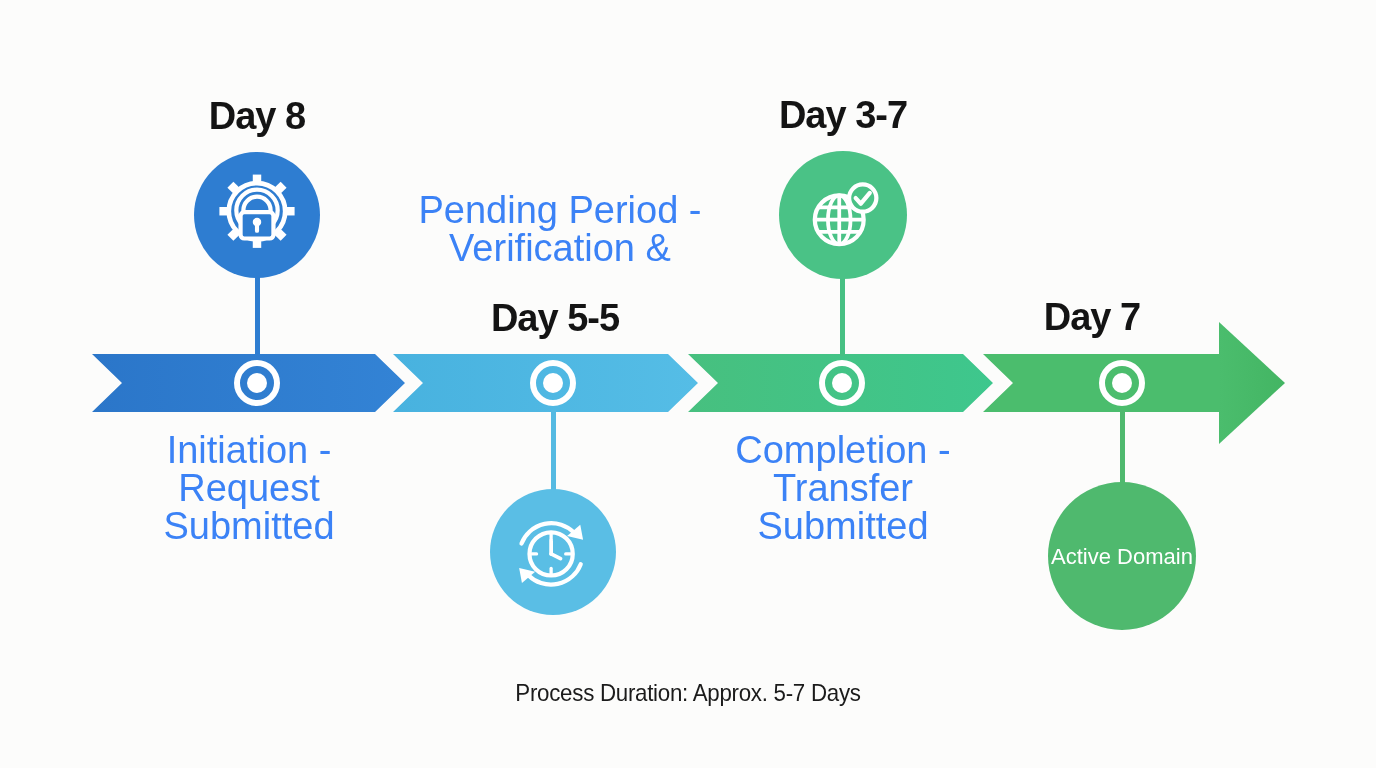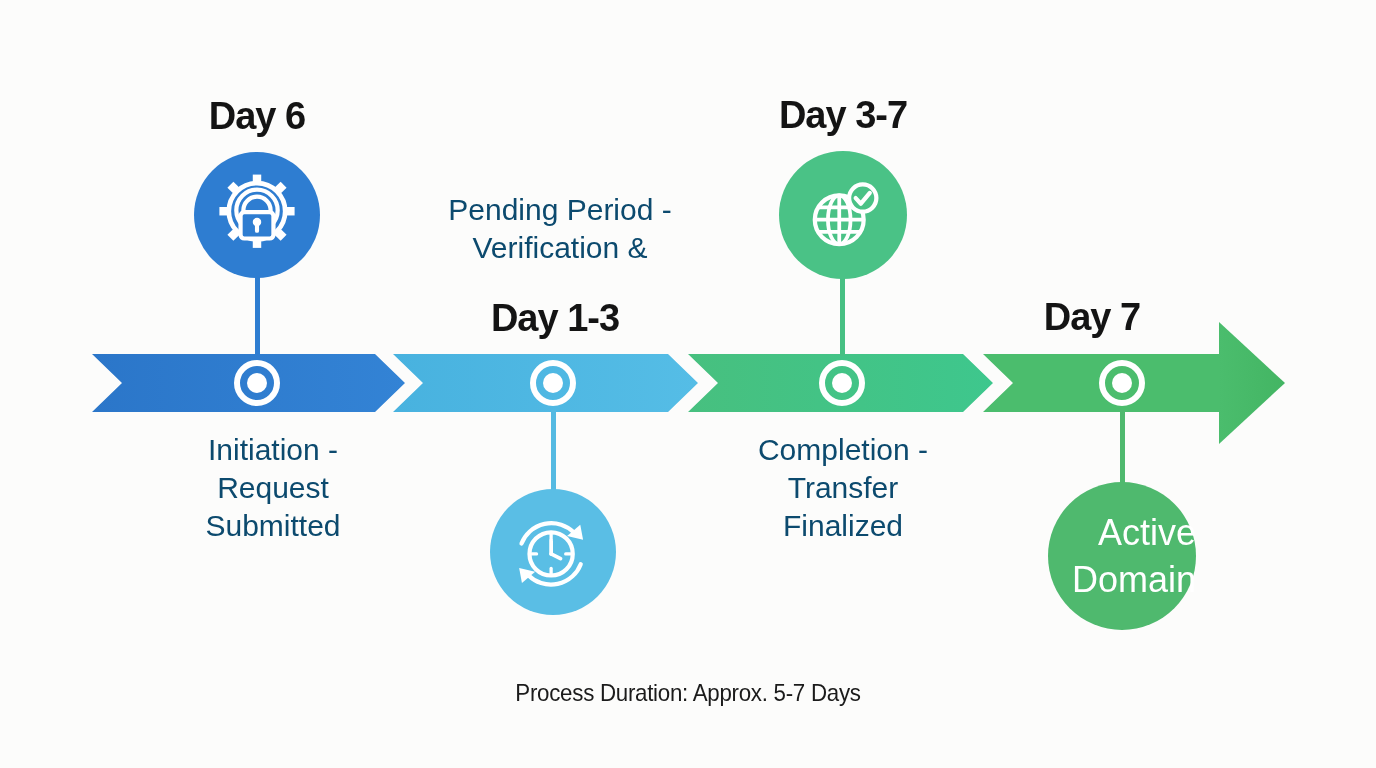--- a/index.html
+++ b/index.html
@@ -30,28 +30,28 @@
   .c2{left:551px;top:410px;height:82px;background:#55bae2;}
   .c3{left:840px;top:276px;height:80px;background:#47c083;}
   .c4{left:1120px;top:410px;height:74px;background:#4fb96e;}
   
   .node{position:absolute;border-radius:50%;display:flex;align-items:center;justify-content:center;}
   .n1{left:194px;top:152px;width:126px;height:126px;background:#2e7dd1;}
   .n2{left:490px;top:489px;width:126px;height:126px;background:#5abee5;}
   .n3{left:779px;top:151px;width:128px;height:128px;background:#4ac286;}
   .n4{left:1048px;top:482px;width:148px;height:148px;background:#4fb96e;}
   .node svg{width:94px;height:94px;display:block;}
-  .node-text{color:#ffffff;font-size:36px;line-height:47px;text-align:right;font-weight:400;}
+  .node-text{color:#ffffff;font-size:22px;line-height:39px;text-align:right;font-weight:400;}
   
   .day-title{position:absolute;width:250px;text-align:center;
              font-weight:700;font-size:38px;letter-spacing:-1px;color:#141414;}
   .t1{left:132px;top:95px;} .t2{left:430px;top:297px;}
   .t3{left:718px;top:94px;} .t4{left:967px;top:296px;}
-  .desc{position:absolute;font-size:30px;line-height:38px;color:#0c4a6e;text-align:center;}
-  .d1{left:173px;top:431px;width:200px;}
+  .desc{position:absolute;font-size:38px;line-height:38px;color:#3b82f6;text-align:center;}
+  .d1{left:149px;top:431px;width:200px;}
   .d2{left:405px;top:191px;width:310px;}
   .d3{left:733px;top:431px;width:220px;}
   .caption{position:absolute;left:388px;top:679px;width:600px;text-align:center;
            font-size:24px;font-weight:500;letter-spacing:-0.3px;color:#1b1b1b;
            transform:scaleX(.93);}
 </style>
 </head>
 <body>
 
 <div class="canvas">
@@ -73,21 +73,21 @@
   <div class="marker m2">
       <div class="marker-dot"></div>
     </div>
   <div class="marker m3">
       <div class="marker-dot"></div>
     </div>
   <div class="marker m4">
       <div class="marker-dot"></div>
     </div>
 
-  <div class="day-title t1">Day 6</div>
+  <div class="day-title t1">Day 8</div>
   <div class="node n1">
     <span>
       <svg viewBox="0 0 100 100">
         <g stroke="#ffffff" fill="none">
           <g stroke-width="9">
             <line x1="80" y1="46" x2="90" y2="46"></line>
               <line x1="71.2" y1="67.2" x2="78.3" y2="74.3"></line>
             <line x1="50" y1="76" x2="50" y2="85"></line>
               <line x1="28.8" y1="67.2" x2="21.7" y2="74.3"></line>
             <line x1="20" y1="46" x2="10" y2="46"></line>
@@ -101,21 +101,21 @@
           <rect x="32.5" y="47" width="35" height="28" rx="4" fill="#2e7dd1" stroke-width="4.5"></rect>
         </g>
         <circle cx="50" cy="57.5" r="4.5" fill="#ffffff"></circle>
         <rect x="47.8" y="59" width="4.4" height="10" rx="2" fill="#ffffff"></rect>
       </svg>
     </span>
   </div>
   <div class="desc d1">Initiation - Request Submitted</div>
 
   <div class="desc d2">Pending Period - Verification &amp;</div>
-  <div class="day-title t2">Day 1-3</div>
+  <div class="day-title t2">Day 5-5</div>
   <div class="node n2">
     <span>
       <svg viewBox="0 0 100 100">
         <g stroke="#ffffff" fill="none" stroke-linecap="round">
           <circle cx="48" cy="52" r="23" stroke-width="4.5"></circle>
           <line x1="48" y1="31.5" x2="48" y2="36.5" stroke-width="3.5"></line>
           <line x1="68.5" y1="52" x2="63.5" y2="52" stroke-width="3.5"></line>
           <line x1="48" y1="72.5" x2="48" y2="67.5" stroke-width="3.5"></line>
           <line x1="27.5" y1="52" x2="32.5" y2="52" stroke-width="3.5"></line>
           <line x1="48" y1="52" x2="48" y2="38" stroke-width="4"></line>
@@ -139,21 +139,21 @@
           <line x1="46" y1="29" x2="46" y2="81" stroke-width="4"></line>
           <line x1="20" y1="55" x2="72" y2="55" stroke-width="4"></line>
           <line x1="23.5" y1="42" x2="68.5" y2="42" stroke-width="4"></line>
           <line x1="23.5" y1="68" x2="68.5" y2="68" stroke-width="4"></line>
           <circle cx="71" cy="32" r="14.5" fill="#4ac286" stroke-width="4.5"></circle>
           <path d="M63.5 32 L69 38 L78.5 26.5" stroke-width="4.5" stroke-linecap="round" stroke-linejoin="round"></path>
         </g>
       </svg>
     </span>
   </div>
-  <div class="desc d3">Completion - Transfer Finalized</div>
+  <div class="desc d3">Completion - Transfer Submitted</div>
 
   <div class="day-title t4">Day 7</div>
   <div class="node n4">
     <div class="node-text">Active Domain</div>
   </div>
 
   <div class="caption">Process Duration: Approx. 5-7 Days</div>
 
 </div>
 

